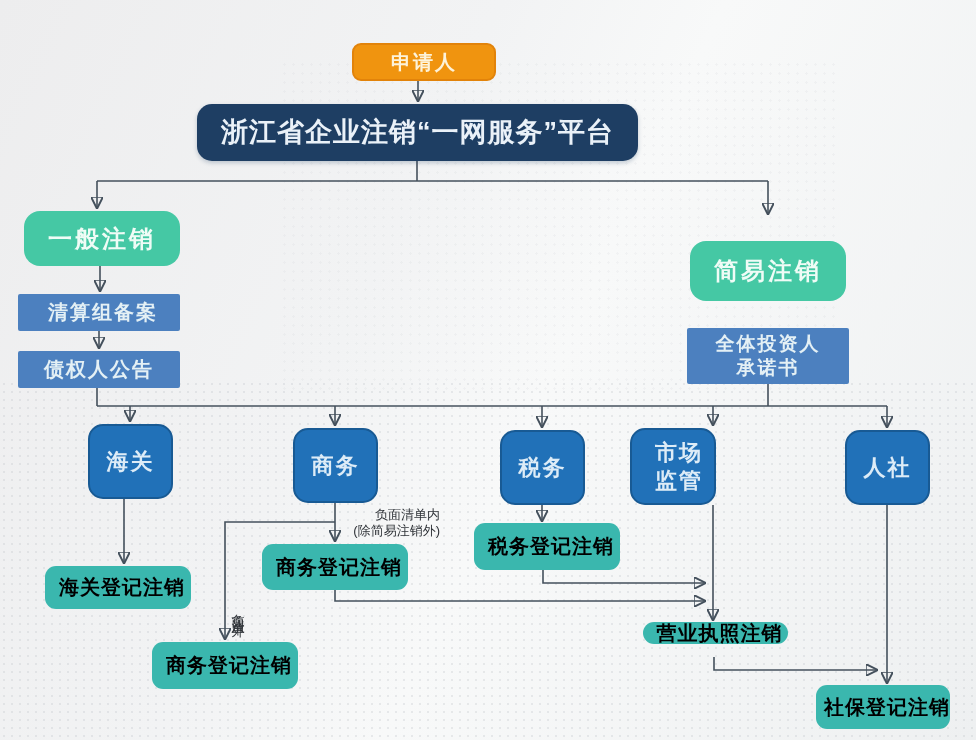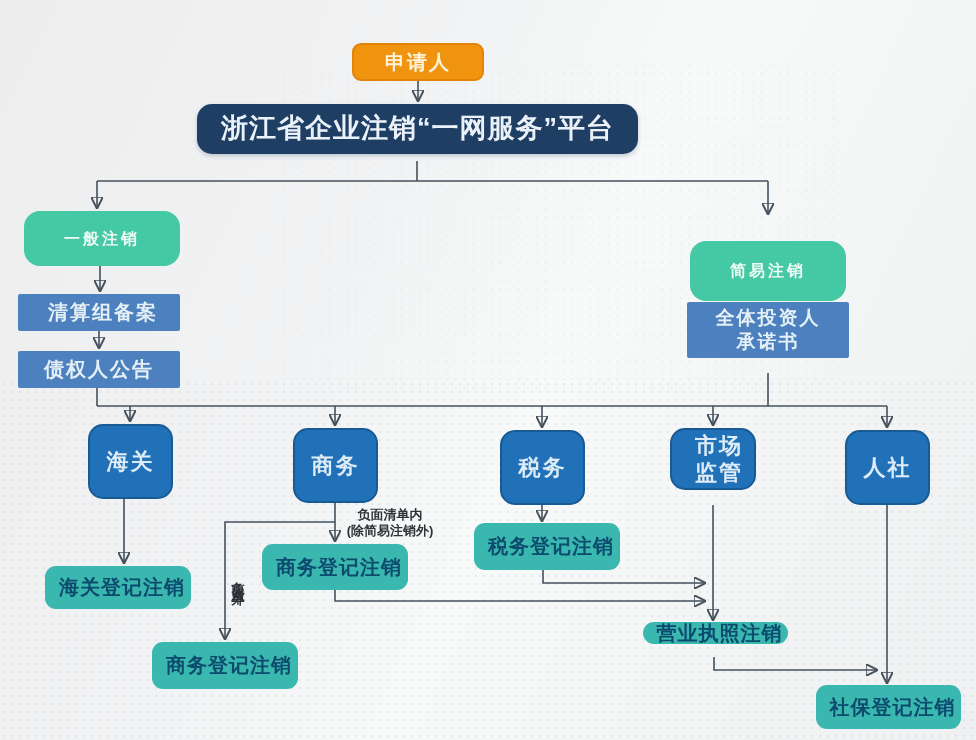--- a/index.html
+++ b/index.html
@@ -42,38 +42,38 @@
     background:#f0940f;border:2px solid #e2830a;border-radius:9px;
     color:#fdf3da;font-size:20px;letter-spacing:2px;
   }
   .platform{
     background:#1e3e63;border-radius:15px;
     font-size:27px;letter-spacing:1px;color:#eaf1f8;
     box-shadow:0 2px 4px rgba(30,62,99,.25);
   }
   .mint{
     background:#45c8a4;border-radius:16px;
-    font-size:16px;letter-spacing:3px;color:#effcf6;
+    font-size:24px;letter-spacing:3px;color:#effcf6;
   }
   .steel{
     background:#4c80bf;border-radius:2px;
     font-size:20px;letter-spacing:2px;color:#e4f0f5;
   }
   .dept{
     background:#2171b8;border:2px solid #185a94;border-radius:15px;
     font-size:22px;letter-spacing:2px;color:#ddecf7;
   }
   .result{
     background:#3ab7ae;border-radius:11px;
-    font-size:20px;letter-spacing:1px;color:#0c4a6e;padding-left:8px;
+    font-size:20px;letter-spacing:1px;color:#000000;padding-left:8px;
   }
   .note{
     position:absolute;z-index:2;
-    color:#2f3338;font-weight:700;
-    font-size:13px;line-height:1.2;text-align:center;
+    color:#2f3338;font-weight:400;
+    font-size:13px;line-height:1.2;text-align:right;
   }
   .note-vertical{
     writing-mode:vertical-rl;text-orientation:upright;
     letter-spacing:3px;
   }
 </style>
 </head>
 <body>
 
 <div class="canvas">
@@ -106,64 +106,64 @@
     <path d="M335,503 V540" marker-end="url(#arrow)"></path>
     <path d="M335,522 H225 V638" marker-end="url(#arrow)"></path>
     <path d="M542,505 V520" marker-end="url(#arrow)"></path>
     <path d="M543,570 V583 H704" marker-end="url(#arrow)"></path>
     <path d="M335,590 V601 H704" marker-end="url(#arrow)"></path>
     <path d="M713,505 V619" marker-end="url(#arrow)"></path>
     <path d="M714,657 V670 H876" marker-end="url(#arrow)"></path>
     <path d="M887,505 V682" marker-end="url(#arrow)"></path>
   </svg>
 
-  <div class="node applicant" style="left:352px;top:43px;width:132px;height:38px;">
+  <div class="node applicant" style="left:352px;top:43px;width:144px;height:38px;">
     <span>申请人</span>
   </div>
 
-  <div class="node platform" style="left:197px;top:104px;width:441px;height:50px;">
+  <div class="node platform" style="left:197px;top:104px;width:441px;height:57px;">
     <span>浙江省企业注销“一网服务”平台</span>
   </div>
 
   <div class="node mint" style="left:24px;top:211px;width:156px;height:55px;">
     <span>一般注销</span>
   </div>
 
   <div class="node steel" style="left:18px;top:294px;width:162px;height:37px;padding-left:8px;">
     <span>清算组备案</span>
   </div>
 
   <div class="node steel" style="left:18px;top:351px;width:162px;height:37px;">
     <span>债权人公告</span>
   </div>
 
   <div class="node mint" style="left:690px;top:217px;width:156px;height:60px;margin-top:24px;">
     <span>简易注销</span>
   </div>
 
-  <div class="node steel" style="left:687px;top:302px;width:162px;height:56px;font-size:19px;">
+  <div class="node steel" style="left:687px;top:328px;width:162px;height:56px;font-size:19px;">
     <span>
       <span style="display:block">全体投资人</span>
       <span style="display:block">承诺书</span>
     </span>
   </div>
 
   <div class="node dept" style="left:88px;top:424px;width:85px;height:75px;">
     <span>海关</span>
   </div>
 
   <div class="node dept" style="left:293px;top:428px;width:85px;height:75px;">
     <span>商务</span>
   </div>
 
   <div class="node dept" style="left:500px;top:430px;width:85px;height:75px;">
     <span>税务</span>
   </div>
 
-  <div class="node dept" style="left:670px;top:428px;width:86px;height:62px;padding-left:12px;">
+  <div class="node dept" style="left:630px;top:428px;width:86px;height:77px;padding-left:12px;">
     <span>
       <span style="display:block">市场</span>
       <span style="display:block">监管</span>
     </span>
   </div>
 
   <div class="node dept" style="left:845px;top:430px;width:85px;height:75px;">
     <span>人社</span>
   </div>
 
@@ -189,17 +189,17 @@
   </div>
 
   <div class="node result" style="left:474px;top:523px;width:146px;height:47px;">
     <span>税务登记注销</span>
   </div>
 
   <div class="node result" style="left:643px;top:622px;width:145px;height:22px;">
     <span>营业执照注销</span>
   </div>
 
-  <div class="node result" style="left:816px;top:685px;width:145px;height:44px;">
+  <div class="node result" style="left:816px;top:685px;width:134px;height:44px;">
     <span>社保登记注销</span>
   </div>
 
 </div>
 
 </body></html>

